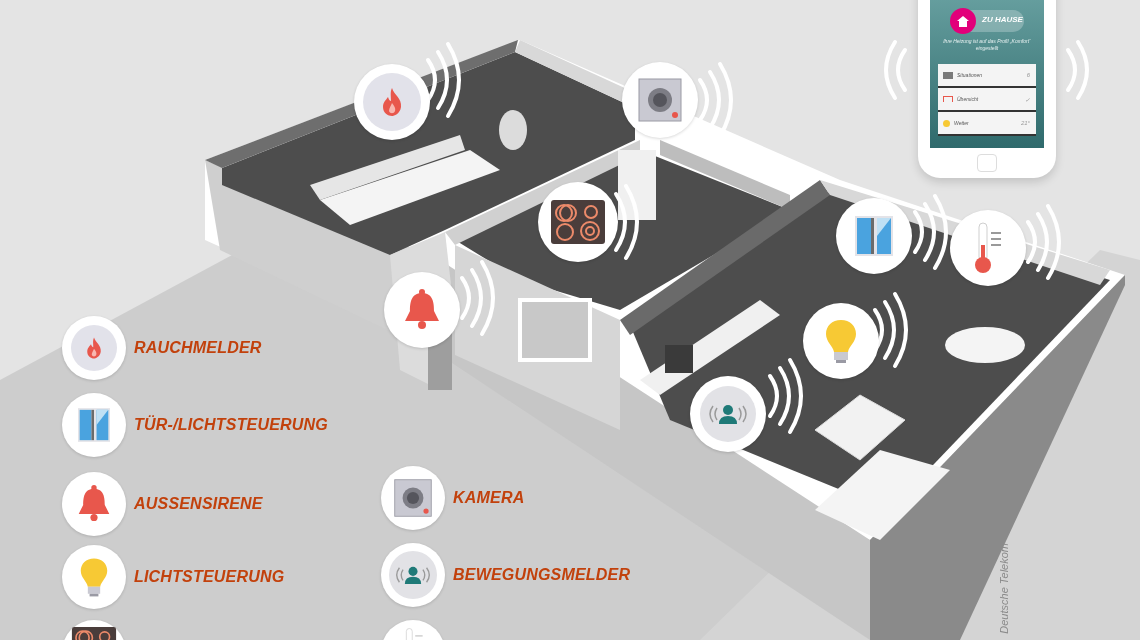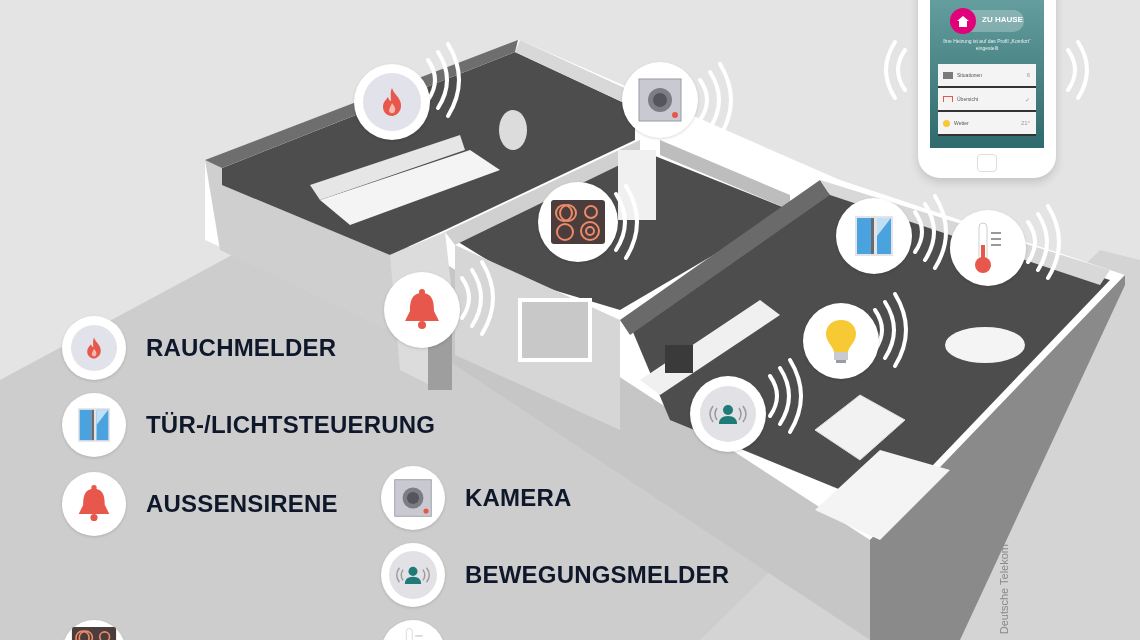--- a/index.html
+++ b/index.html
@@ -1,22 +1,22 @@
 <!DOCTYPE html>
 <html><head>
 <meta charset="utf-8">
 <style>
   html, body { margin: 0; padding: 0; }
   body { width: 1140px; height: 640px; overflow: hidden; background: #e4e4e4; position: relative; font-family: "Liberation Sans", sans-serif; }
-  .stage { position: absolute; left: 0; top: 0; width: 1016px; height: 640px; }
+  .stage { position: absolute; left: 0; top: 0; width: 1016px; height: 640px; font-style: italic; }
   .bubble { position: absolute; border-radius: 50%; background: #ffffff; box-shadow: 0 1px 3px rgba(0,0,0,0.15); display: flex; align-items: center; justify-content: center; }
   .bubble .inner { border-radius: 50%; display: flex; align-items: center; justify-content: center; }
   .legend-item { position: absolute; display: flex; align-items: center; }
   .legend-item .bubble { position: relative; width: 64px; height: 64px; flex: none; }
-  .legend-label { margin-left: 20px; font-weight: bold; font-size: 24px; color: #0f172a; letter-spacing: 0.2px; }
+  .legend-label { margin-left: 8px; font-weight: bold; font-size: 16px; color: #c2410c; letter-spacing: 0.2px; }
   .credit { position: absolute; right: 6px; bottom: 6px; writing-mode: vertical-rl; transform: rotate(180deg); font-size: 11px; color: #8a8a8a; }
   
   .phone { position: absolute; left: 918px; top: -40px; width: 138px; height: 218px; background: #ffffff; border-radius: 22px; box-shadow: 0 4px 10px rgba(0,0,0,0.15); }
   .screen { position: absolute; left: 12px; top: 12px; width: 114px; height: 176px; background: linear-gradient(#6fa7a7, #2f6a6c); overflow: hidden; }
   .zuhause-pill { position: absolute; left: 22px; top: 38px; width: 72px; height: 22px; border-radius: 11px; background: rgba(255,255,255,0.25); }
   .home-dot { position: absolute; left: 20px; top: 36px; width: 26px; height: 26px; border-radius: 50%; background: #e2007a; display: flex; align-items: center; justify-content: center; }
   .pill-text { position: absolute; left: 52px; top: 43px; font-size: 8px; font-weight: bold; color: #fff; }
   .sub-text { position: absolute; left: 6px; top: 66px; width: 102px; text-align: center; font-size: 5px; color: #e8f2f2; line-height: 7px; }
   .row { position: absolute; left: 8px; width: 98px; height: 22px; background: #f4f4f4; border-bottom: 2px solid #333; display: flex; align-items: center; font-size: 5px; color: #555; }
   .row .rv { margin-left: auto; margin-right: 6px; color: #999; font-size: 6px; }
@@ -247,20 +247,30 @@
     <div class="bubble">
       <svg width="36" height="38" viewBox="0 0 40 42">
           <circle cx="20" cy="3" r="3" fill="#e8574c"></circle>
           <path d="M20,4 C9,4 8,14 8,22 L3,32 L37,32 L32,22 C32,14 31,4 20,4 Z" fill="#e8574c"></path>
           <circle cx="20" cy="36" r="4" fill="#e8574c"></circle>
         </svg>
     </div>
     <span class="legend-label">AUSSENSIRENE</span>
   </div>
 
+  <div class="legend-item" style="left:62px;top:545px">
+    <div class="bubble">
+      <svg width="30" height="42" viewBox="0 0 34 46">
+          <path d="M17,2 C8,2 2,8 2,16 C2,24 9,28 10,34 L24,34 C25,28 32,24 32,16 C32,8 26,2 17,2 Z" fill="#f7c934"></path>
+          <rect x="10" y="34" width="14" height="8" fill="#c9c9d2"></rect>
+          <rect x="12" y="42" width="10" height="3" fill="#9a9aa4"></rect>
+        </svg>
+    </div>
+    <span class="legend-label">LICHTSTEUERUNG</span>
+  </div>
 
   <div class="legend-item" style="left:62px;top:620px">
     <div class="bubble">
       <svg width="46" height="36" viewBox="0 0 54 44" style="margin-top:-14px">
           <rect x="0" y="0" width="54" height="44" rx="3" fill="#4a3d3b"></rect>
           <g fill="none" stroke="#ec8a6a" stroke-width="2">
             <circle cx="13" cy="13" r="8"></circle>
             <circle cx="17" cy="13" r="8"></circle>
             <circle cx="40" cy="12" r="6"></circle>
           </g>

